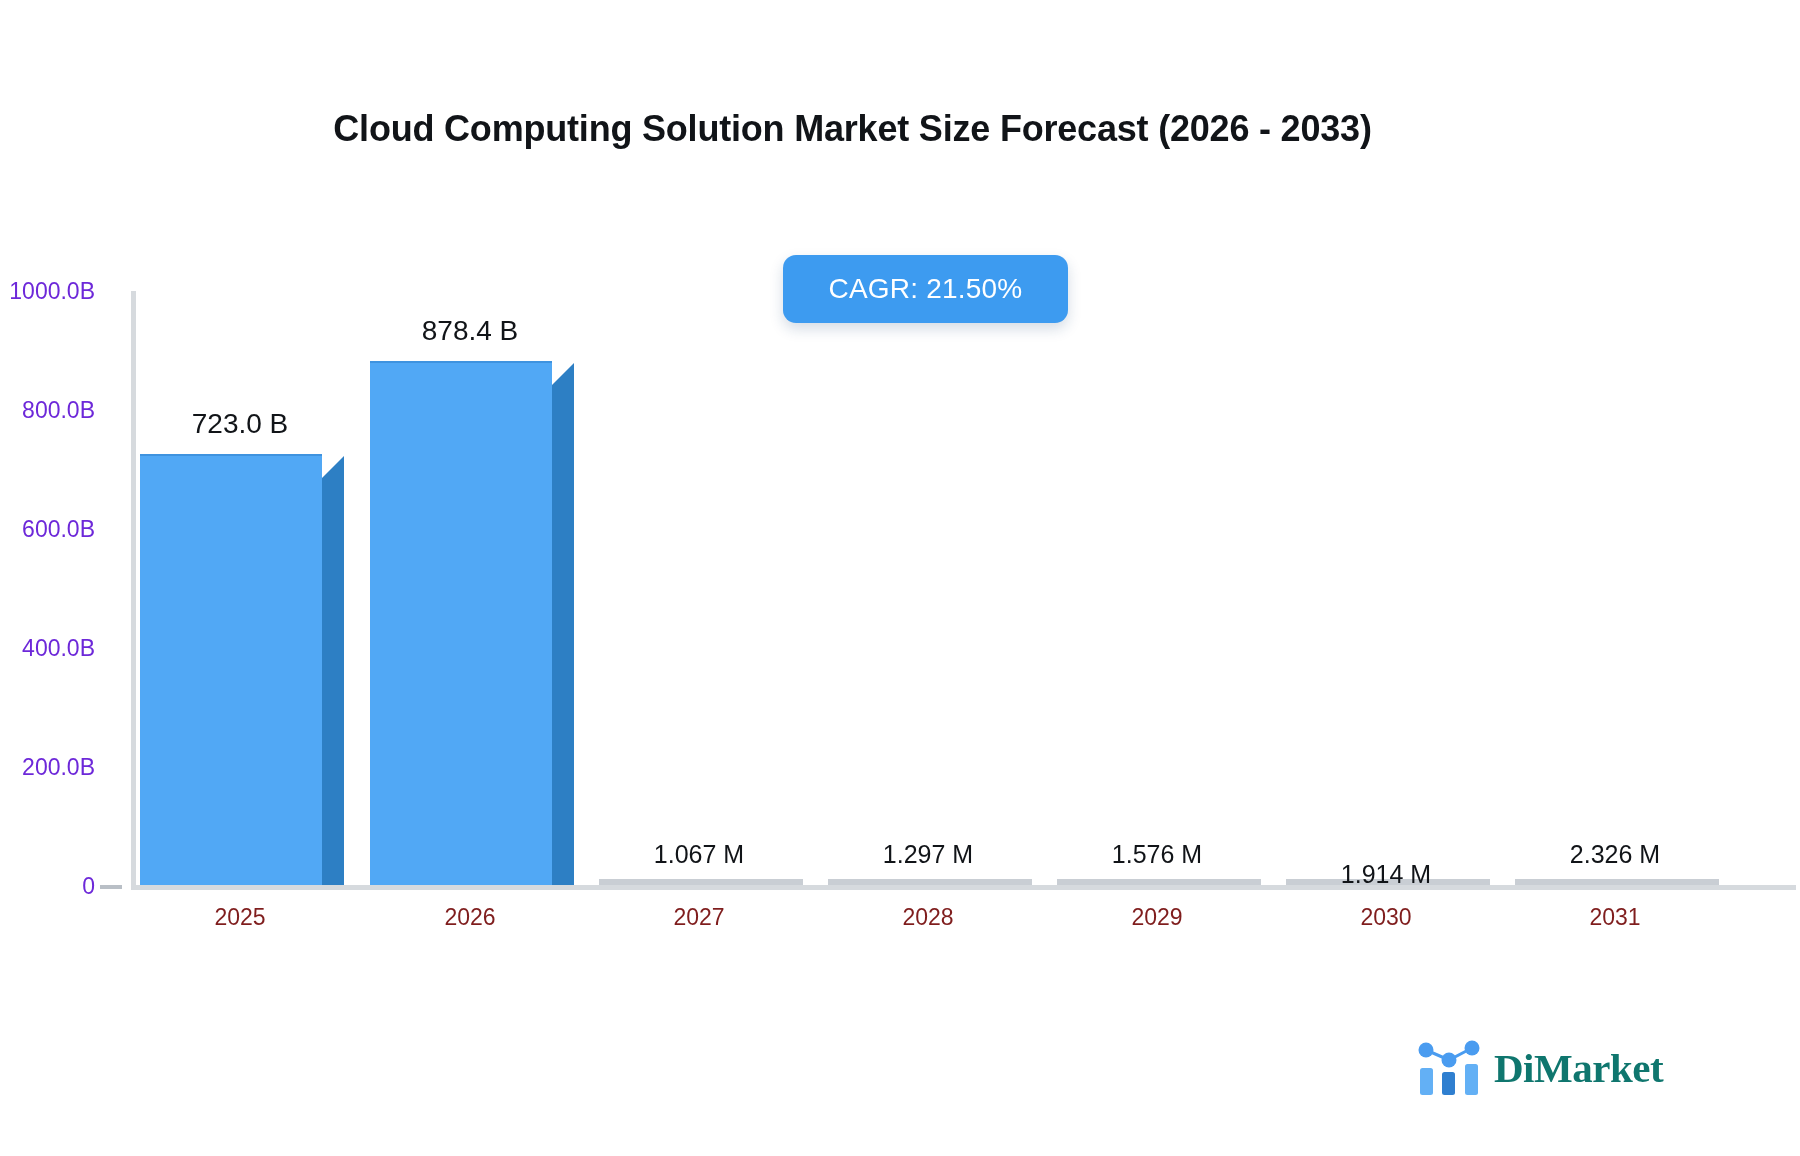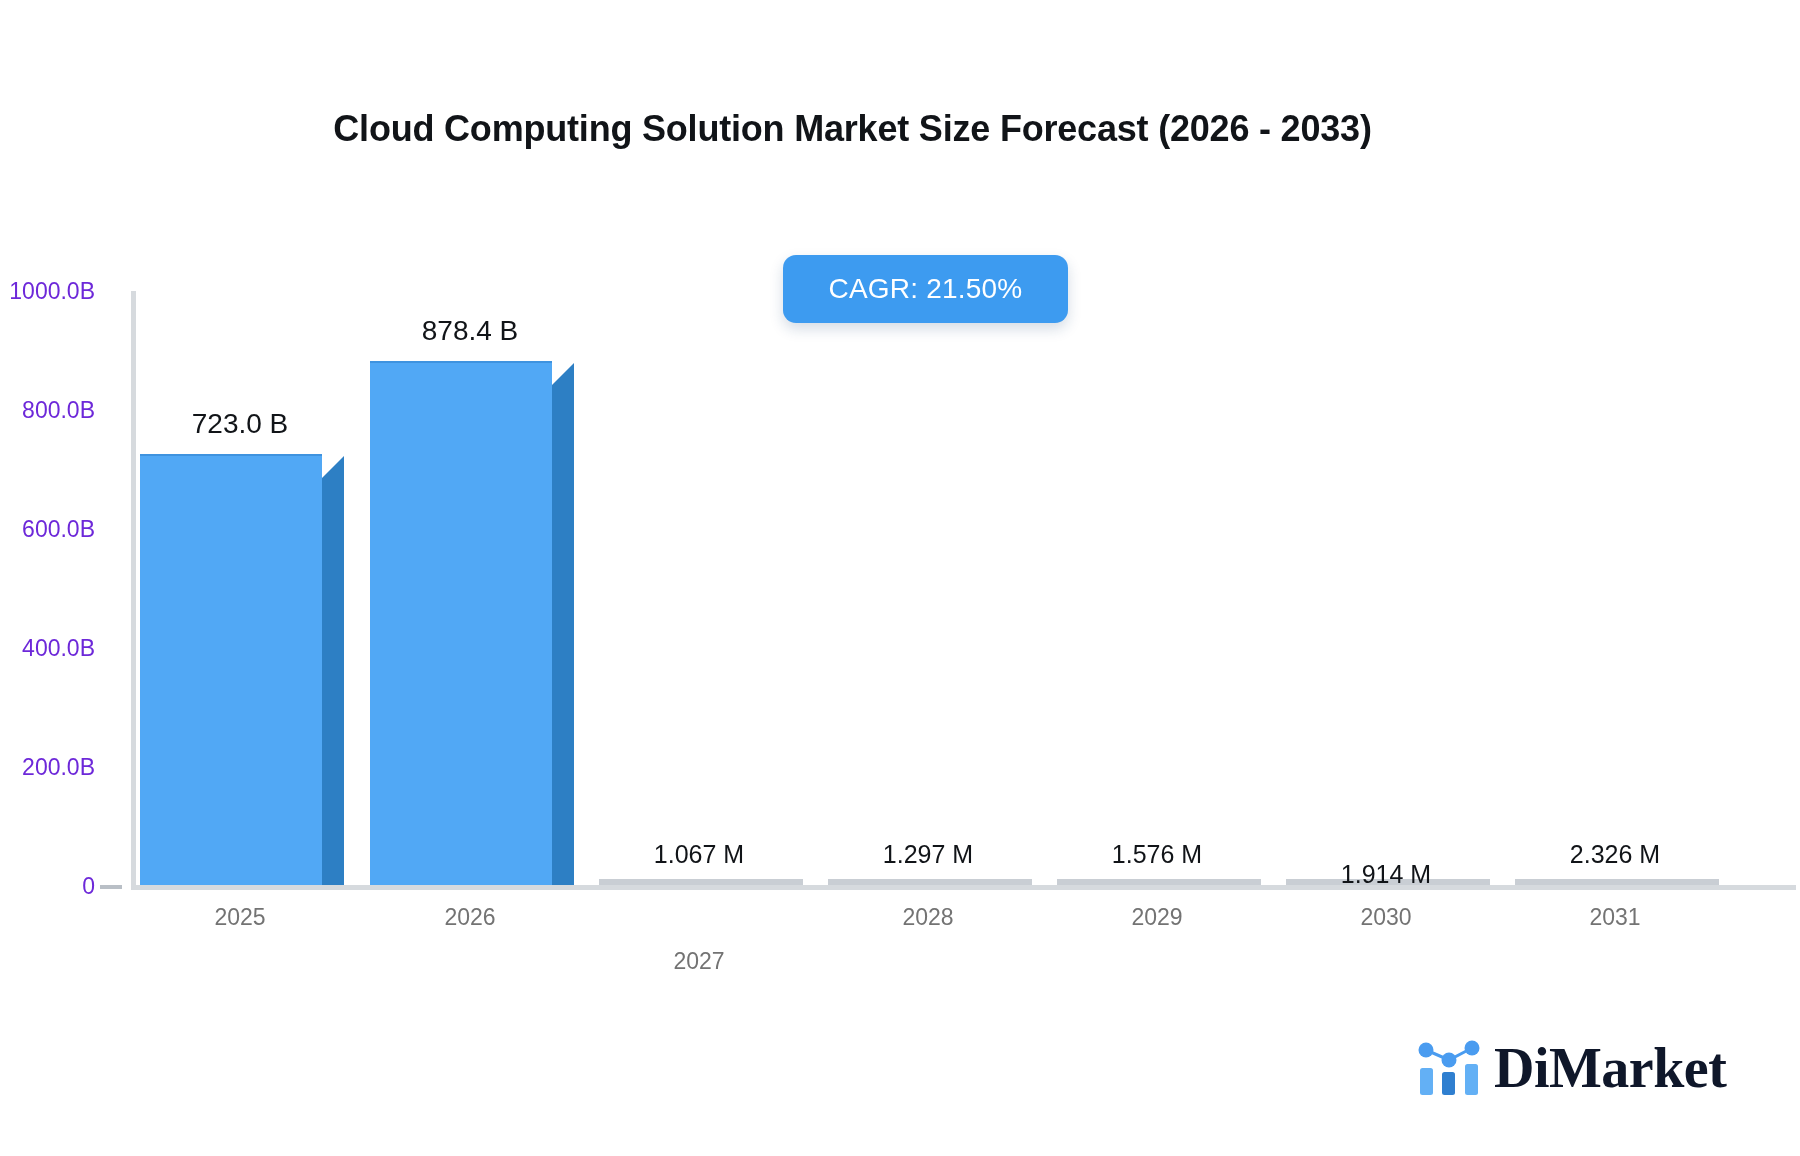--- a/index.html
+++ b/index.html
@@ -105,21 +105,21 @@
     font-size: 23px;
     color: #6d28d9;
     white-space: nowrap;
     transform: translateY(-50%);
   }
 
   .x-tick-label {
     position: absolute;
     top: 904px;
     font-size: 23px;
-    color: #737373;
+    color: #7f1d1d;
     text-align: center;
     transform: translateX(-50%);
     white-space: nowrap;
   }
 
   
   .bar-group {
     position: absolute;
     bottom: 0;
   }
@@ -165,23 +165,23 @@
     align-items: center;
     gap: 14px;
   }
   .brand-mark {
     width: 62px;
     height: 56px;
     display: block;
   }
   .brand-text {
     font-family: "Liberation Serif", serif;
-    font-size: 56px;
+    font-size: 41px;
     font-weight: bold;
-    color: #0f172a;
+    color: #0f766e;
     line-height: 1;
     letter-spacing: -0.5px;
   }
 </style>
 </head>
 <body>
 
 <div id="chart-root">
 
   <div class="chart-title">Cloud Computing Solution Market Size Forecast (2026 - 2033)</div>
@@ -222,21 +222,21 @@
         <div class="bar-sliver" style="left: 1057px; top: 879px; width: 204px; height: 6px;"></div>
         <div class="bar-value-label small" style="left: 1157px; top: 840px;">1.576 M</div>
         <div class="bar-sliver" style="left: 1286px; top: 879px; width: 204px; height: 6px;"></div>
         <div class="bar-value-label small" style="left: 1386px; top: 860px;">1.914 M</div>
         <div class="bar-sliver" style="left: 1515px; top: 879px; width: 204px; height: 6px;"></div>
         <div class="bar-value-label small" style="left: 1615px; top: 840px;">2.326 M</div>
       </div>
 
     <div class="x-tick-label" style="left:240px;">2025</div>
     <div class="x-tick-label" style="left:470px;">2026</div>
-    <div class="x-tick-label" style="left:699px;margin-top:44px;">2027</div>
+    <div class="x-tick-label" style="left:699px;">2027</div>
     <div class="x-tick-label" style="left:928px;">2028</div>
     <div class="x-tick-label" style="left:1157px;">2029</div>
     <div class="x-tick-label" style="left:1386px;">2030</div>
     <div class="x-tick-label" style="left:1615px;">2031</div>
   </div>
 
   <div class="brand-logo">
     <svg class="brand-mark" viewBox="0 0 62 56">
       <circle cx="8" cy="10" r="7.5" fill="#4a9cf0"></circle>
       <circle cx="31" cy="20" r="7.5" fill="#4a9cf0"></circle>

